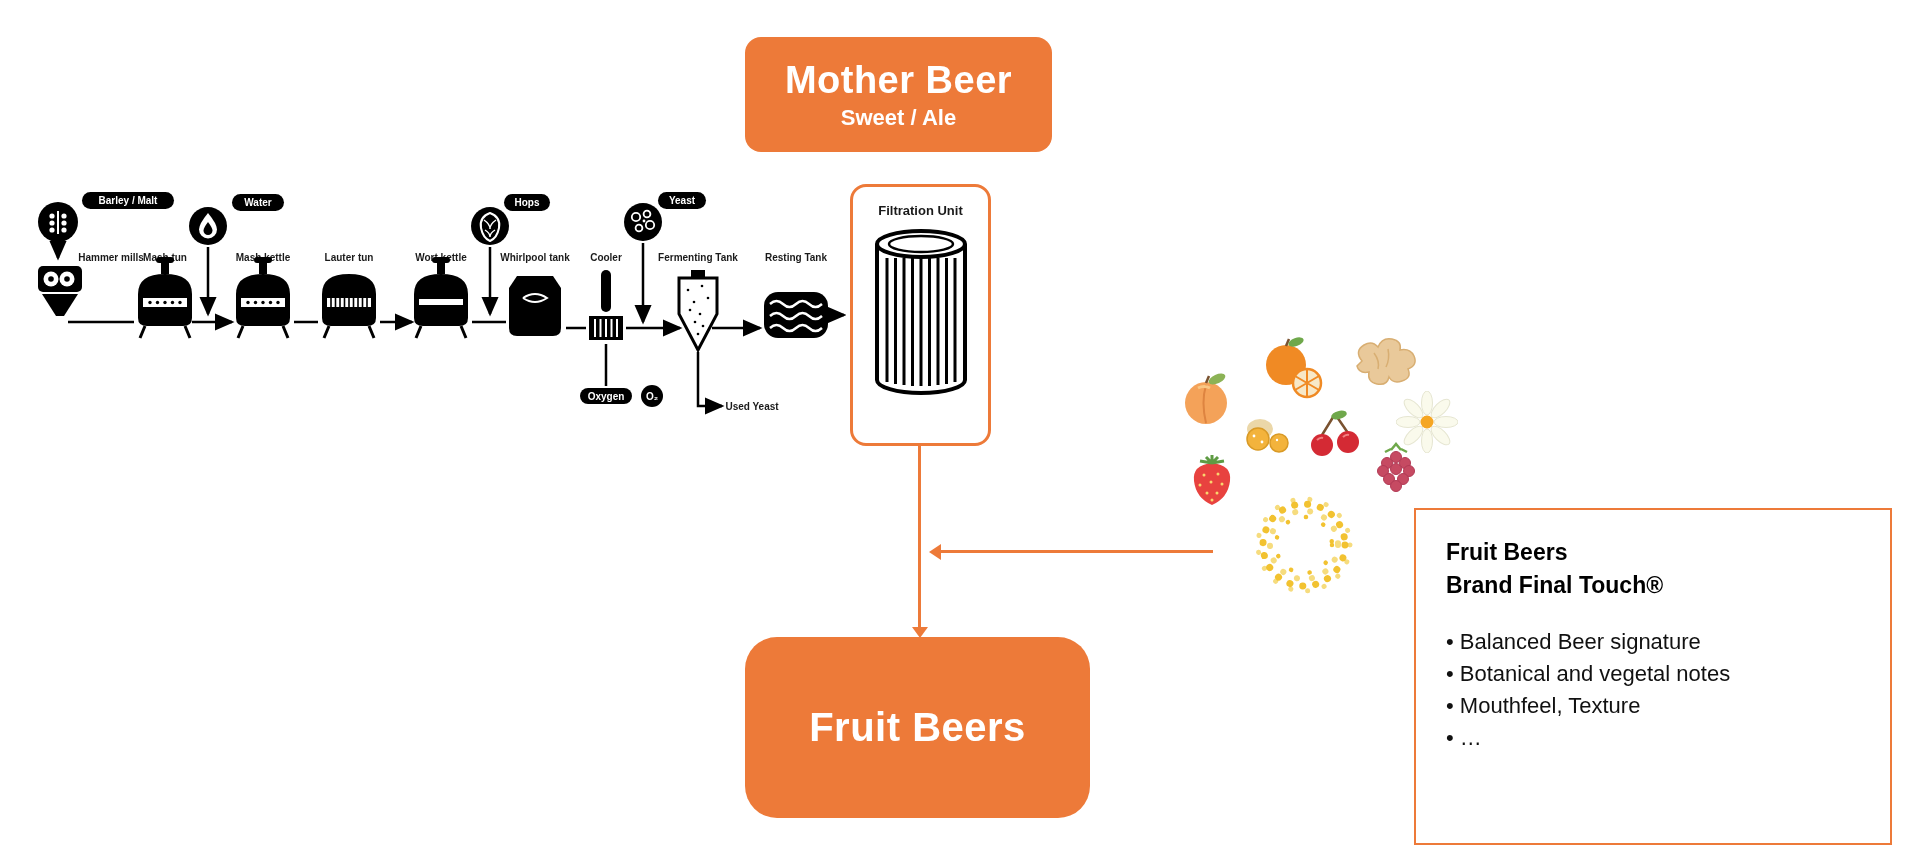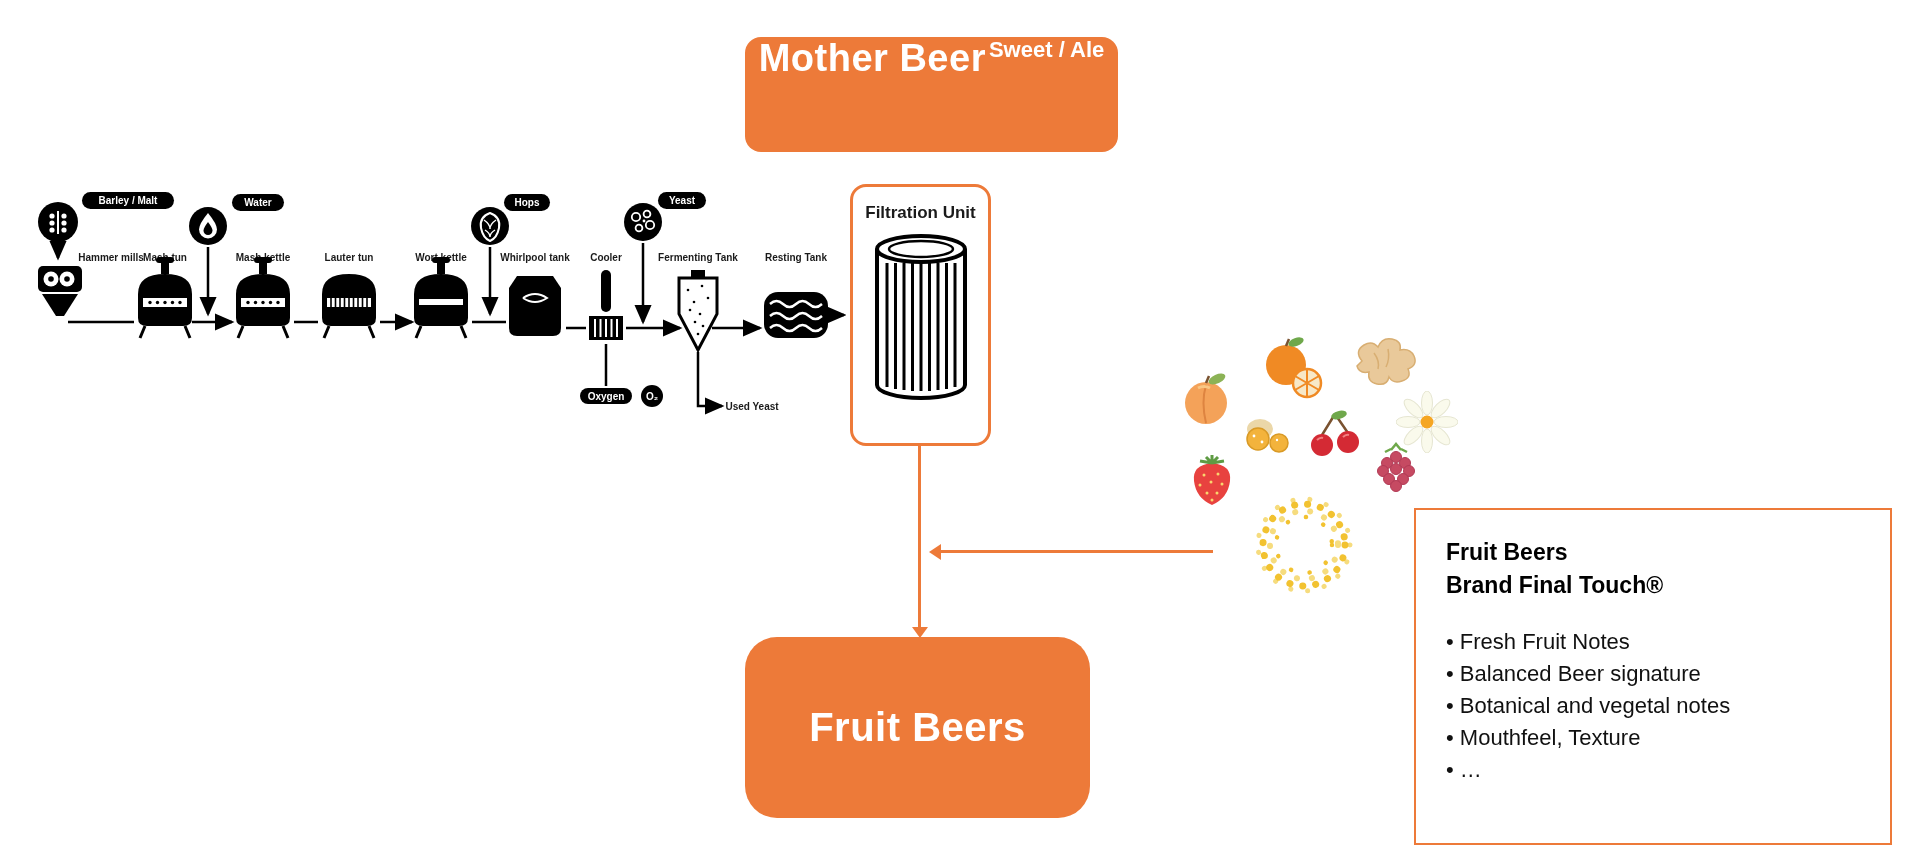--- a/index.html
+++ b/index.html
@@ -2,33 +2,33 @@
 <html><head>
 <meta charset="utf-8">
 <style>
   * { box-sizing: border-box; }
   html,body { margin:0; padding:0; background:#fff; }
   body { font-family:"Liberation Sans", sans-serif; color:#111; }
   .canvas { position:relative; width:1920px; height:863px; background:#fff; overflow:hidden; }
 
   
   .obox { position:absolute; background:#ED7A39; color:#fff; text-align:center; }
-  .mother { left:745px; top:37px; width:373px; height:115px; border-radius:16px;
-            display:flex; flex-direction:row; justify-content:center; gap:3px; }
+  .mother { left:745px; top:37px; width:307px; height:115px; border-radius:16px;
+            display:flex; flex-direction:column; justify-content:center; gap:3px; }
   .mother-title { font-size:38px; font-weight:800; letter-spacing:.5px; }
   .mother-sub   { font-size:22px; font-weight:700; }
   .fruitbeers { left:745px; top:637px; width:345px; height:181px; border-radius:32px;
                 display:flex; align-items:center; justify-content:center; }
   .fb-title { font-size:40px; font-weight:800; letter-spacing:.5px; }
 
   
   .filtration { position:absolute; left:850px; top:184px; width:141px; height:262px;
                 background:#fff; border:3px solid #ED7A39; border-radius:16px;
                 display:flex; flex-direction:column; align-items:center; padding-top:16px; }
-  .filt-title { font-size:17px; font-weight:700; color:#1a1a1a; }
+  .filt-title { font-size:13px; font-weight:700; color:#1a1a1a; }
   .cyl { width:96px; height:172px; margin-top:10px; }
 
   
   .varrow-line { position:absolute; left:918px; top:446px; width:3px; height:182px; background:#ED7A39; }
   .varrow-head { position:absolute; left:912px; top:627px; width:0; height:0;
                  border-left:8px solid transparent; border-right:8px solid transparent;
                  border-top:11px solid #ED7A39; }
   .harrow-line { position:absolute; left:941px; top:550px; width:272px; height:3px; background:#ED7A39; }
   .harrow-head { position:absolute; left:929px; top:544px; width:0; height:0;
                  border-top:8px solid transparent; border-bottom:8px solid transparent;
@@ -361,21 +361,20 @@
       <circle cx="58" cy="58" r="41" fill="none" stroke="#F2C230" stroke-width="7" stroke-linecap="round" stroke-dasharray="0.1 13"></circle>
       <circle cx="58" cy="58" r="34" fill="none" stroke="#F6DC7E" stroke-width="6" stroke-linecap="round" stroke-dasharray="0.1 15"></circle>
       <circle cx="58" cy="58" r="28" fill="none" stroke="#F2C230" stroke-width="4.5" stroke-linecap="round" stroke-dasharray="0.1 19"></circle>
     </svg>
   </div>
 
   <div class="infobox">
     <div class="info-title">Fruit Beers</div>
     <div class="info-title">Brand Final Touch®</div>
     <ul class="info-list">
-      <li>Fresh Fruit Notes</li>
       <li>Balanced Beer signature</li>
       <li>Botanical and vegetal notes</li>
       <li>Mouthfeel, Texture</li>
       <li>…</li>
     </ul>
   </div>
 
 </div>
 
 </body></html>

